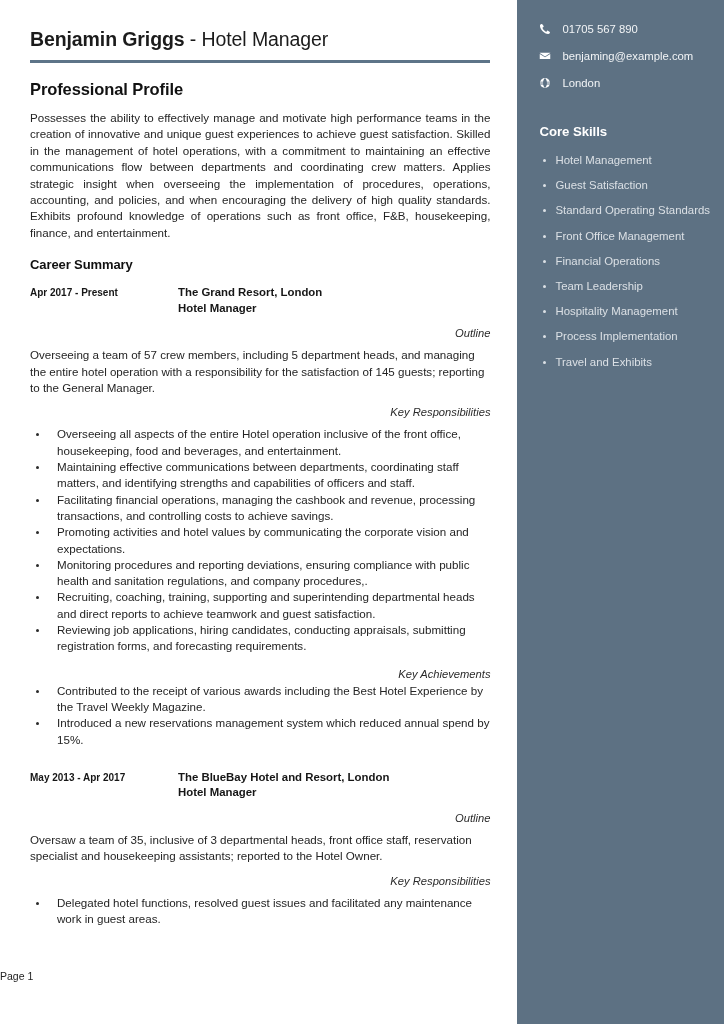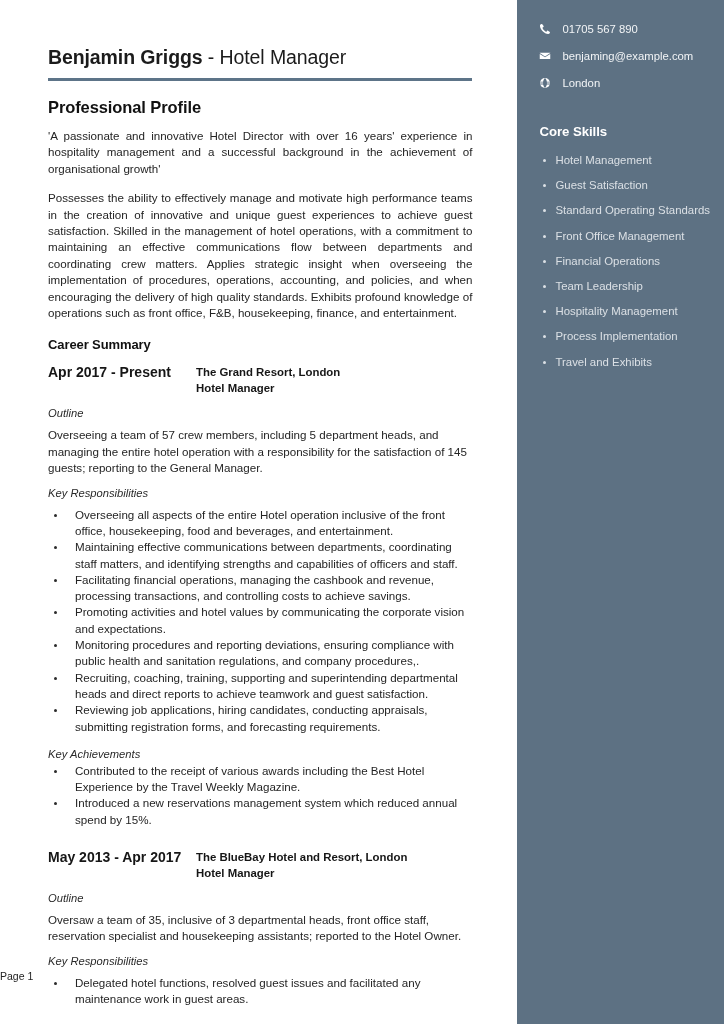--- a/index.html
+++ b/index.html
@@ -19,21 +19,21 @@
     background: #ffffff;
     display: flex;
     align-items: stretch;
   }
 
   
   .main-col {
     width: 560px;
     height: 1024px;
     position: relative;
-    padding: 18px;
+    padding: 0;
     background: #ffffff;
   }
 
   .main-inner {
     padding: 28px 27px 0 30px;
   }
 
   .name-line {
     font-size: 19.5px;
     color: #1b1b1b;
@@ -82,40 +82,41 @@
   .job { margin-bottom: 2px; }
 
   .job-top {
     display: flex;
     align-items: flex-start;
     margin-bottom: 11px;
   }
   .job-dates {
     width: 148px;
     flex: 0 0 148px;
-    font-size: 14px;
+    font-size: 10px;
     font-weight: bold;
     color: #161616;
     line-height: 15.5px;
   }
   .job-right {
     font-size: 11.4px;
     font-weight: bold;
     color: #161616;
     line-height: 15.5px;
   }
   .job-company { display: block; }
   .job-title { display: block; }
 
   .sub-head {
     font-size: 11.2px;
     font-style: italic;
     color: #2a2a2a;
     margin-bottom: 8px;
     margin-top: 10px;
+    text-align: right;
   }
   .sub-head.tight { margin-top: 13px; margin-bottom: 3px; }
 
   .outline-text {
     font-size: 11.6px;
     line-height: 16.4px;
     color: #242424;
     margin-bottom: 2px;
   }
 
@@ -225,21 +226,20 @@
 
   <div class="main-col">
     <div class="main-inner">
 
       <div class="name-line">
         <span class="name-strong">Benjamin Griggs</span><span class="name-sep"> - </span><span class="name-role">Hotel Manager</span>
       </div>
       <div class="header-rule"></div>
 
       <div class="section-head">Professional Profile</div>
-      <div class="para">'A passionate and innovative Hotel Director with over 16 years' experience in hospitality management and a successful background in the achievement of organisational growth'</div>
       <div class="para">Possesses the ability to effectively manage and motivate high performance teams in the creation of innovative and unique guest experiences to achieve guest satisfaction. Skilled in the management of hotel operations, with a commitment to maintaining an effective communications flow between departments and coordinating crew matters. Applies strategic insight when overseeing the implementation of procedures, operations, accounting, and policies, and when encouraging the delivery of high quality standards. Exhibits profound knowledge of operations such as front office, F&amp;B, housekeeping, finance, and entertainment.</div>
 
       <div class="career-head">Career Summary</div>
 
       <div class="job">
         <div class="job-top">
           <div class="job-dates">Apr 2017 - Present</div>
           <div class="job-right">
             <span class="job-company">The Grand Resort, London</span>
             <span class="job-title">Hotel Manager</span>

